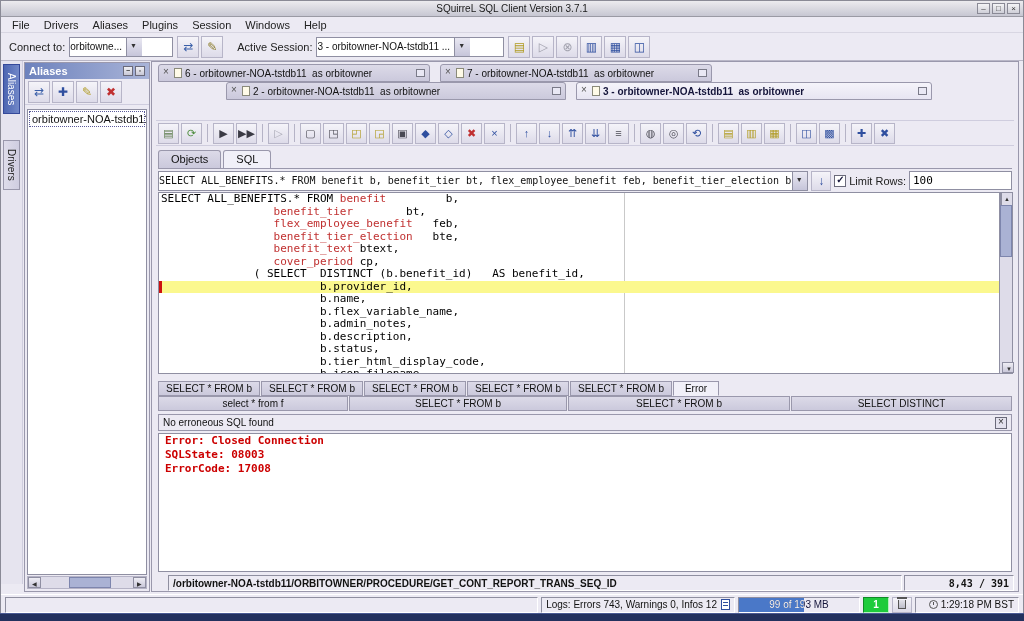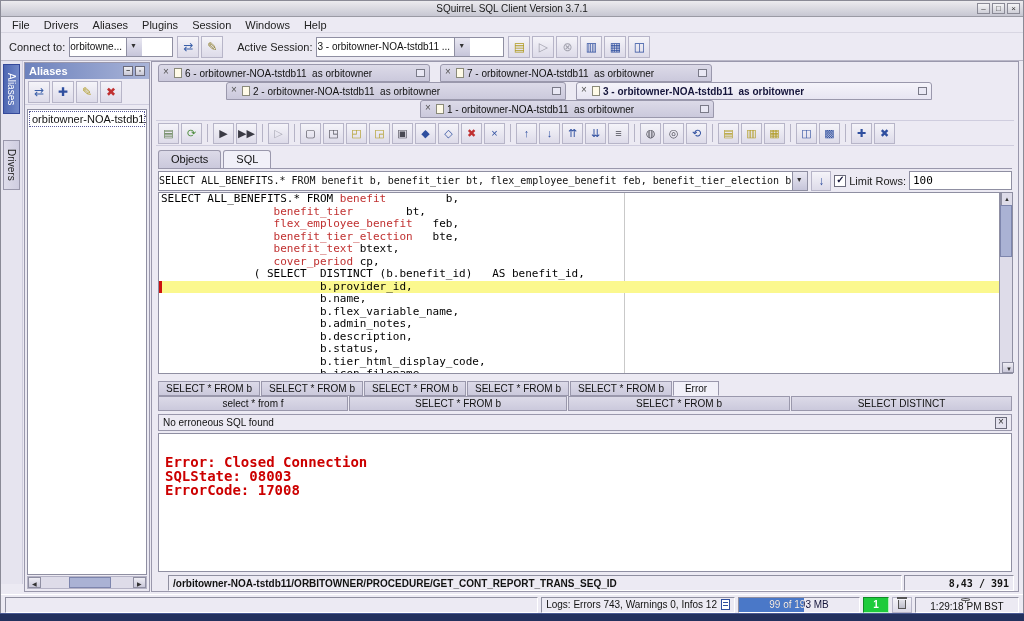--- a/index.html
+++ b/index.html
@@ -89,21 +89,21 @@
   .vscroll .sb-down{position:absolute;bottom:0;}
 
   
   .rtab-row{position:absolute;left:6px;right:6px;height:15px;display:flex;gap:1px;}
   .rtab{height:15px;background:linear-gradient(#dcdae8,#cbc9dc);border:1px solid #9a98ac;font-size:10px;display:flex;align-items:center;justify-content:center;overflow:hidden;white-space:nowrap;padding:0 4px;flex:0 0 auto;}
   .rtab.active{background:#f1f0f8;border-bottom-color:#f1f0f8;}
   .msg-bar{position:absolute;left:6px;right:6px;top:352px;height:17px;background:#eceaf3;border:1px solid #9a98ac;display:flex;align-items:center;font-size:10px;padding:0 4px;}
   .msg-bar .sp{flex:1;}
   .msg-close{width:12px;height:12px;border:1px solid #6a6a7a;background:#e4e2ee;position:relative;}
   .msg-close::after{content:"×";position:absolute;left:2px;top:-2px;font-size:10px;color:#333;}
-  .error-panel{position:absolute;left:6px;right:6px;top:371px;height:139px;background:#fff;border:1px solid #8f8fa2;padding:21px 6px;font-family:"DejaVu Sans Mono",monospace;font-size:14px;font-weight:bold;color:#cc0000;line-height:14px;}
+  .error-panel{position:absolute;left:6px;right:6px;top:371px;height:139px;background:#fff;border:1px solid #8f8fa2;padding:0 6px;font-family:"DejaVu Sans Mono",monospace;font-size:11px;font-weight:bold;color:#cc0000;line-height:14px;}
 
   .sess-status{position:absolute;left:4px;right:4px;top:513px;height:16px;display:flex;gap:2px;margin-left:12px;}
   .scell{border:1px solid;border-color:#8f8fa0 #ffffff #ffffff #8f8fa0;background:#eceaf3;font-size:10px;font-weight:bold;display:flex;align-items:center;padding:0 4px;white-space:nowrap;overflow:hidden;font-family:"DejaVu Sans Mono",monospace;}
   .scell.path{flex:1;font-family:"Liberation Sans",sans-serif;}
   .scell.pos{width:110px;justify-content:flex-end;}
 
   
   .statusbar{position:absolute;left:0;right:0;top:593px;height:20px;background:#eceaf3;border-top:1px solid #ffffff;display:flex;align-items:center;gap:3px;padding:0 4px;}
   .bcell{height:16px;border:1px solid;border-color:#8f8fa0 #ffffff #ffffff #8f8fa0;background:#eceaf3;display:flex;align-items:center;font-size:10px;padding:0 4px;white-space:nowrap;}
   .bcell.msg{flex:1;}
@@ -113,21 +113,21 @@
   .mem-fill{position:absolute;left:0;top:0;bottom:0;background:#4a78c8;}
   .mem-text{position:absolute;left:0;right:0;top:1px;text-align:center;font-size:10px;color:#14143a;}
   .mem-clip{position:absolute;left:0;top:0;bottom:0;overflow:hidden;}
   .mem-clip .mem-text{color:#fff;width:120px;}
   .badge{width:26px;justify-content:center;background:#1ecb3c;border-color:#0f8a26 #b8f2c2 #b8f2c2 #0f8a26;color:#fff;font-weight:bold;}
   .trash-btn{width:20px;height:16px;background:linear-gradient(#f5f4f9,#dddbe9);border:1px solid #b7b5c8;display:flex;align-items:center;justify-content:center;}
   .trash{width:8px;height:9px;border:1px solid #555;border-top:none;position:relative;background:linear-gradient(#e2e2ea,#bdbdca);}
   .trash::before{content:"";position:absolute;left:-2px;top:-3px;width:10px;height:2px;background:#555;}
   .clock-icon{width:9px;height:9px;border:1px solid #555;border-radius:50%;margin-right:3px;position:relative;}
   .clock-icon::after{content:"";position:absolute;left:3px;top:1px;width:1px;height:3px;background:#555;}
-  .bcell.time{width:104px;justify-content:flex-end;flex-direction:column;}
+  .bcell.time{width:104px;justify-content:flex-end;}
   .bottom-strip{position:absolute;left:0;right:0;bottom:0;height:8px;background:#23315e;border-top:1px solid #4a5a94;}
 </style>
 </head>
 <body>
 
 <div class="app">
 
   <div class="titlebar">
     <span>SQuirreL SQL Client Version 3.7.1</span>
     <div class="win-controls" id="win-controls">
@@ -221,26 +221,20 @@
           <span class="doc-icon"></span>
           <span class="lbl">2 - orbitowner-NOA-tstdb11  as orbitowner</span>
           <span class="detach-icon"></span>
         </div>
         <div class="stab active" style="top: 18px; left: 424px; width: 356px;">
           <span class="tab-close"></span>
           <span class="doc-icon"></span>
           <span class="lbl">3 - orbitowner-NOA-tstdb11  as orbitowner</span>
           <span class="detach-icon"></span>
         </div>
-        <div class="stab" style="top: 36px; left: 268px; width: 294px;">
-          <span class="tab-close"></span>
-          <span class="doc-icon"></span>
-          <span class="lbl">1 - orbitowner-NOA-tstdb11  as orbitowner</span>
-          <span class="detach-icon"></span>
-        </div>
       </div>
     <div class="sess-toolbar" id="sess-toolbar">
         <span class="ibtn" style="color: rgb(90, 122, 74);">▤</span>
         <span class="ibtn" style="color: rgb(76, 140, 60);">⟳</span>
         <span class="tsep"></span>
         <span class="ibtn" style="color: rgb(58, 58, 68);">▶</span>
         <span class="ibtn" style="color: rgb(58, 58, 68);">▶▶</span>
         <span class="tsep"></span>
         <span class="ibtn" style="color: rgb(168, 168, 180);">▷</span>
         <span class="tsep"></span>

